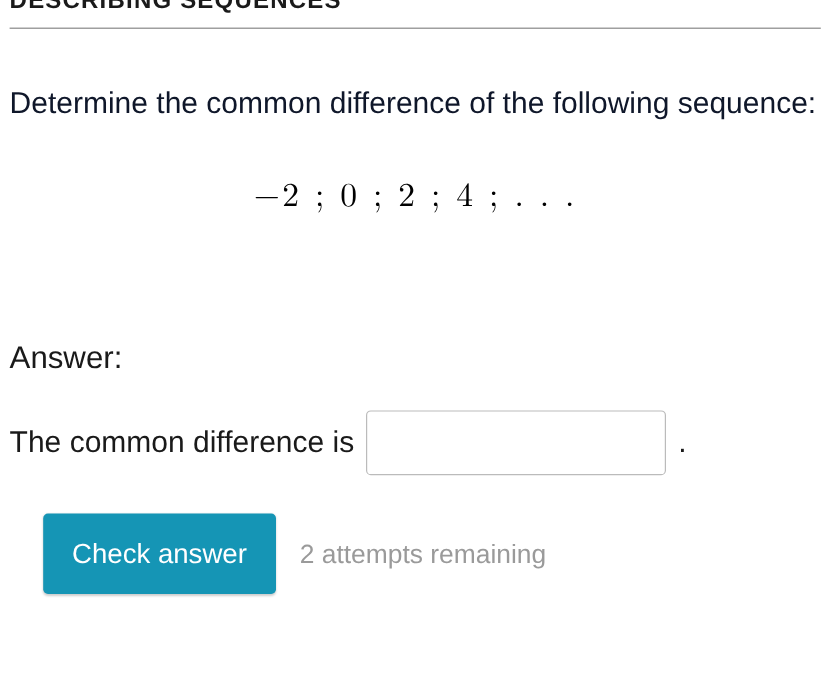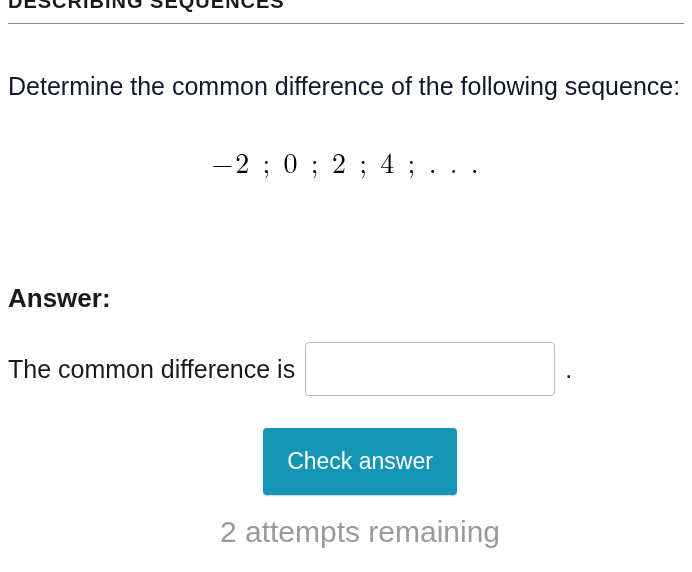--- a/index.html
+++ b/index.html
@@ -38,21 +38,21 @@
     .sequence {
       text-align: center;
       font-family: "Latin Modern Math", "STIX Two Math", "Cambria Math", Georgia, "Times New Roman", serif;
       font-size: 28px;
       letter-spacing: 2px;
       margin-bottom: 102px;
       color: #000;
     }
     .answer-heading {
       font-size: 26px;
-      font-weight: 700;
+      font-weight: 400;
       margin-bottom: 28px;
     }
     .answer-line {
       font-size: 25px;
       display: flex;
       align-items: center;
       gap: 10px;
       margin-bottom: 32px;
     }
     .answer-input {
@@ -65,35 +65,34 @@
       outline: none;
     }
     .period {
       font-size: 25px;
     }
     .actions {
       display: flex;
       align-items: center;
       gap: 20px;
       margin-left: 28px;
-      flex-direction: column;
     }
     .check-btn {
       background: #1595b5;
       color: #ffffff;
       border: none;
       font-size: 23px;
       padding: 20px 24px;
       border-radius: 4px;
       cursor: pointer;
       box-shadow: 0 1px 2px rgba(0,0,0,0.2);
     }
     .attempts {
       color: #9a9a9a;
-      font-size: 30px;
+      font-size: 22px;
     }
   </style>
 </head>
 <body>
 
 <div class="section-header">DESCRIBING SEQUENCES</div>
 <hr class="divider">
 
 <p class="question-text">Determine the common difference of the following sequence:</p>
 

